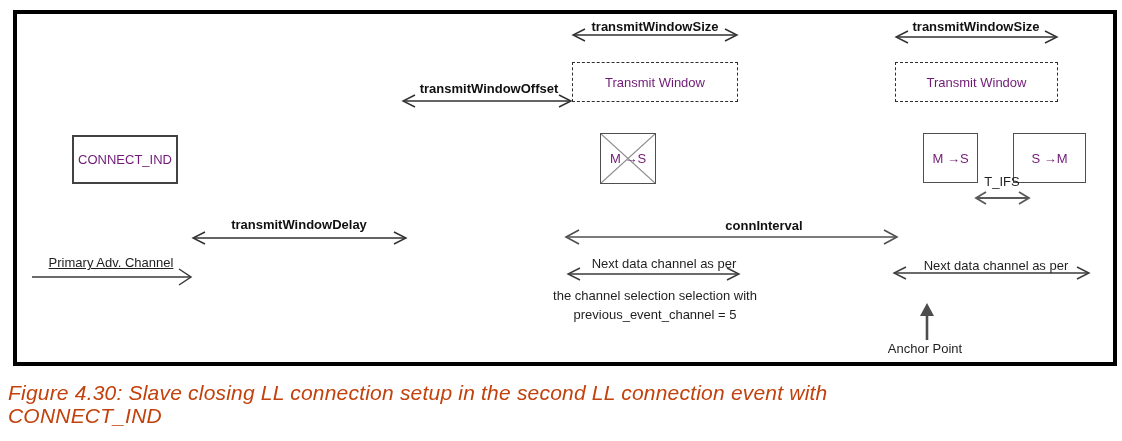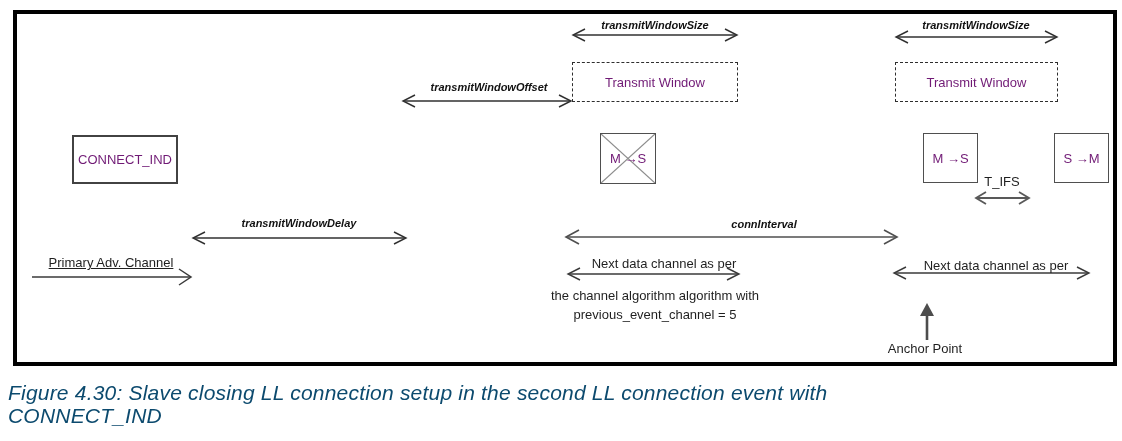--- a/index.html
+++ b/index.html
@@ -24,25 +24,25 @@
   .solidbox{border:2px solid #424242;}
   .thinbox{border:1.5px solid #4f4f4f;}
   .dashedbox{border:1.5px dashed #2e2e2e;background:transparent;}
   .crossbox{border:1.5px solid #4f4f4f;background:transparent;}
   .crossbox svg{position:absolute;left:0;top:0;width:100%;height:100%;}
   .crossbox .bx-label{position:relative;z-index:2;}
   .lbl{
     position:absolute;white-space:nowrap;font-size:13px;color:#1f1f1f;
     transform:translateX(-50%);
   }
-  .param{font-style:italic;font-weight:700;font-size:11px;color:#111;}
+  .param{font-weight:700;font-size:13px;color:#111;}
   .overlay{position:absolute;left:0;top:0;width:1122px;height:441px;pointer-events:none;}
   .caption{
     position:absolute;left:8px;top:381px;width:1060px;
-    font-size:21px;line-height:23px;font-style:italic;color:#0c4a6e;
+    font-size:21px;line-height:23px;font-style:italic;color:#c2410c;
     letter-spacing:0.2px;
   }
 </style>
 </head>
 <body>
 
 <div class="stage">
 
   <div class="frame"></div>
 
@@ -124,35 +124,35 @@
       <line x1="0" y1="0" x2="56" y2="51" stroke="#8c8c8c" stroke-width="1.3"></line>
       <line x1="56" y1="0" x2="0" y2="51" stroke="#8c8c8c" stroke-width="1.3"></line>
     </svg>
     <span class="bx-label">M →S</span>
   </div>
 
   <div class="box thinbox" style="left:923px;top:133px;width:55px;height:50px;">
     <span>M →S</span>
   </div>
 
-  <div class="box thinbox" style="left:1054px;top:133px;width:55px;height:50px;">
+  <div class="box thinbox" style="left:1013px;top:133px;width:73px;height:50px;">
     <span>S →M</span>
   </div>
 
   <div class="lbl param" style="left:655px;top:19px;">transmitWindowSize</div>
   <div class="lbl param" style="left:976px;top:19px;">transmitWindowSize</div>
   <div class="lbl param" style="left:489px;top:81px;">transmitWindowOffset</div>
   <div class="lbl param" style="left:299px;top:217px;">transmitWindowDelay</div>
   <div class="lbl param" style="left:764px;top:218px;">connInterval</div>
 
   <div class="lbl" style="left:1002px;top:174px;">T_IFS</div>
   <div class="lbl" style="left:111px;top:255px;text-decoration:underline;">Primary Adv. Channel</div>
 
   <div class="lbl" style="left:664px;top:256px;">Next data channel as per</div>
-  <div class="lbl" style="left:655px;top:288px;">the channel algorithm algorithm with</div>
+  <div class="lbl" style="left:655px;top:288px;">the channel selection selection with</div>
   <div class="lbl" style="left:655px;top:307px;">previous_event_channel = 5</div>
 
   <div class="lbl" style="left:996px;top:258px;">Next data channel as per</div>
 
   <div class="lbl" style="left:925px;top:341px;">Anchor Point</div>
 
   <div class="caption">
     <div>Figure 4.30:  Slave closing LL connection setup in the second LL connection event with</div>
     <div>CONNECT_IND</div>
   </div>

